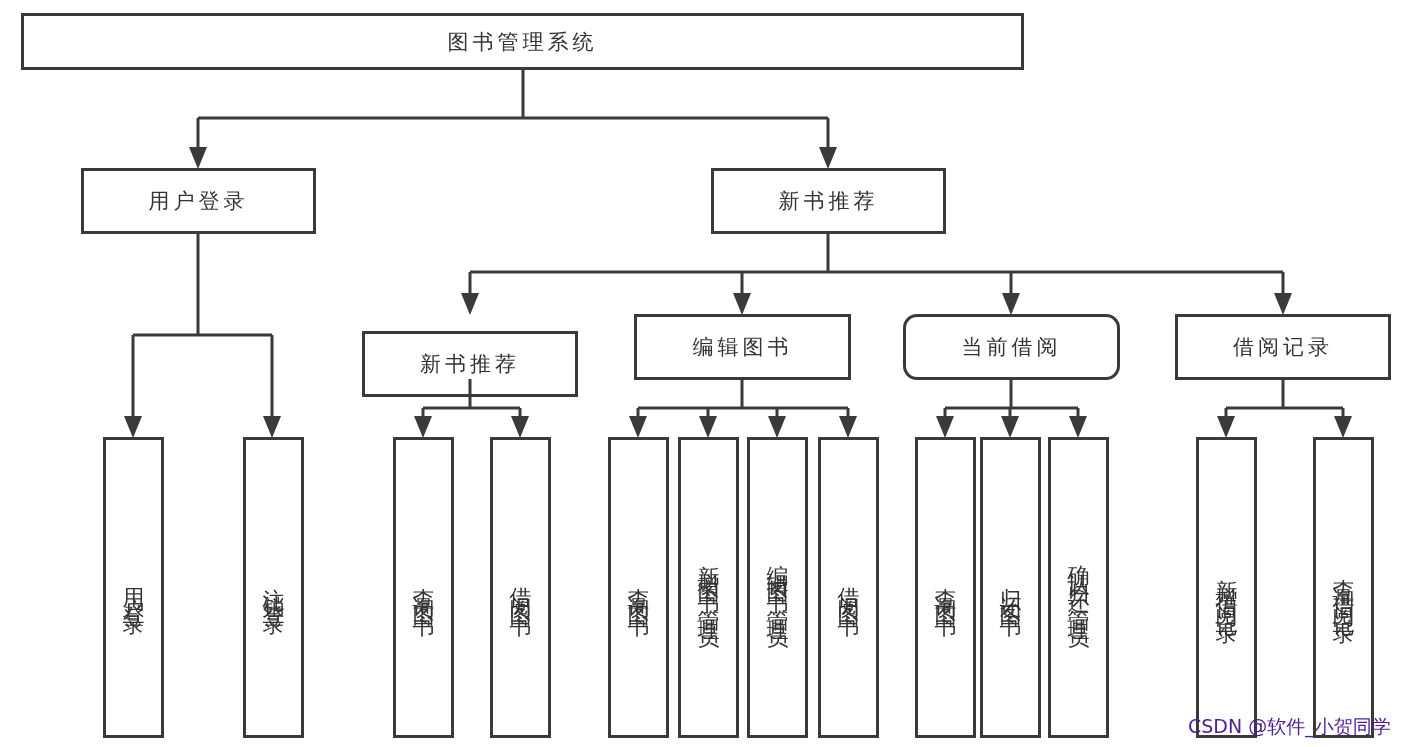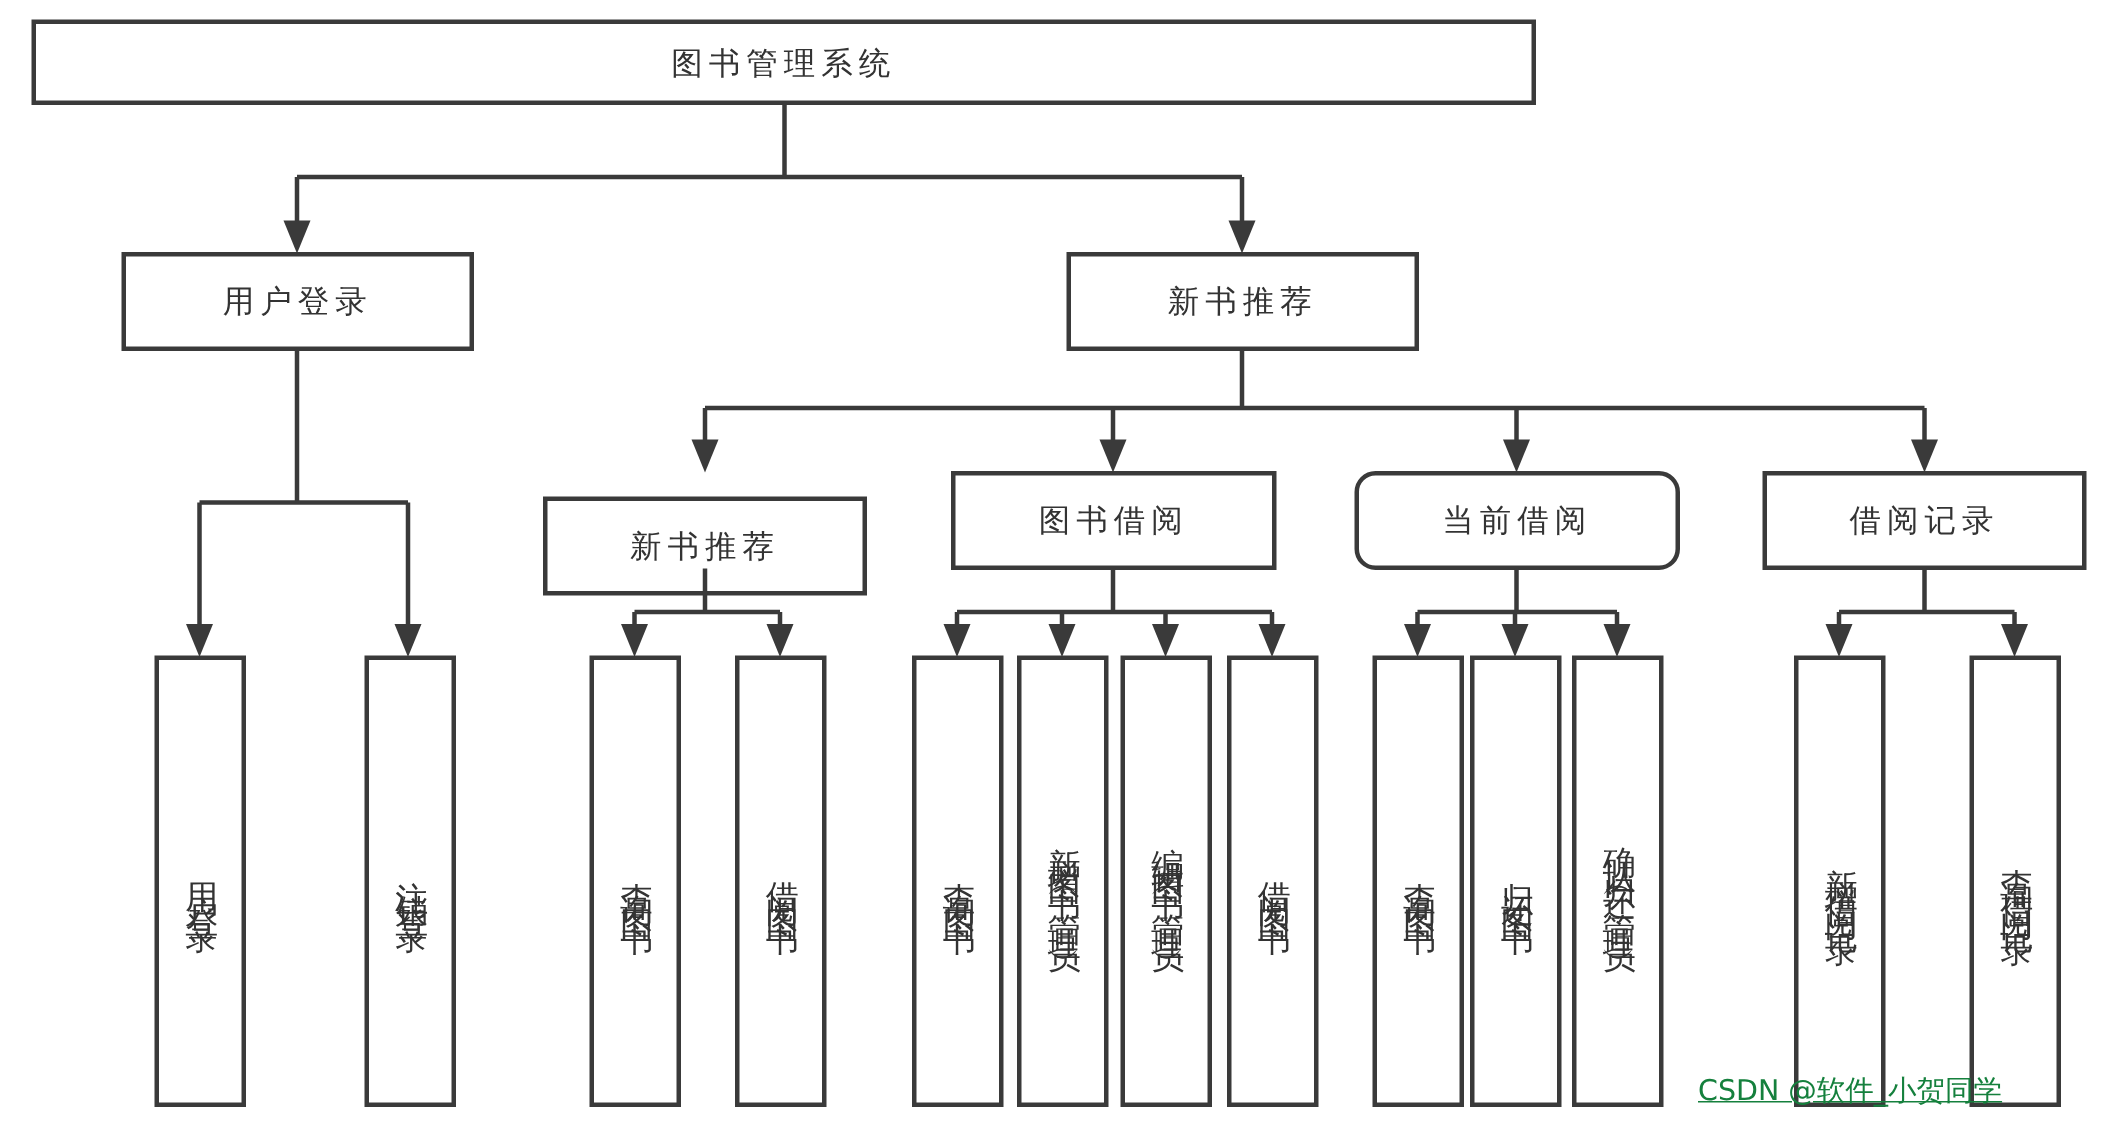--- a/index.html
+++ b/index.html
@@ -68,27 +68,26 @@
     fill: none;
     stroke: #3a3a3a;
     stroke-width: 3;
   }
   #connectors polygon {
     fill: #3a3a3a;
     stroke: none;
   }
   .watermark {
     position: absolute;
-    left: 1132px;
+    left: 1188px;
     top: 714px;
     font-size: 19px;
-    color: #15803d;
+    color: #4c1d95;
     white-space: nowrap;
     z-index: 10;
-    text-decoration: underline;
   }
 </style>
 </head>
 <body>
 
 <div id="stage">
 
   <div class="box n-root">
     <span class="hlabel">图书管理系统</span>
   </div>
@@ -97,21 +96,21 @@
     <span class="hlabel">用户登录</span>
   </div>
   <div class="box n-book-mgmt">
     <span class="hlabel">新书推荐</span>
   </div>
 
   <div class="box n-new-book">
     <span class="hlabel">新书推荐</span>
   </div>
   <div class="box n-book-borrow">
-    <span class="hlabel">图书借阅</span>
+    <span class="hlabel">编辑图书</span>
   </div>
   <div class="box n-current-borrow">
     <span class="hlabel">当前借阅</span>
   </div>
   <div class="box n-borrow-record">
     <span class="hlabel">借阅记录</span>
   </div>
 
   <div class="box leaf l-1">
     <span class="vlabel">用户登录</span>

